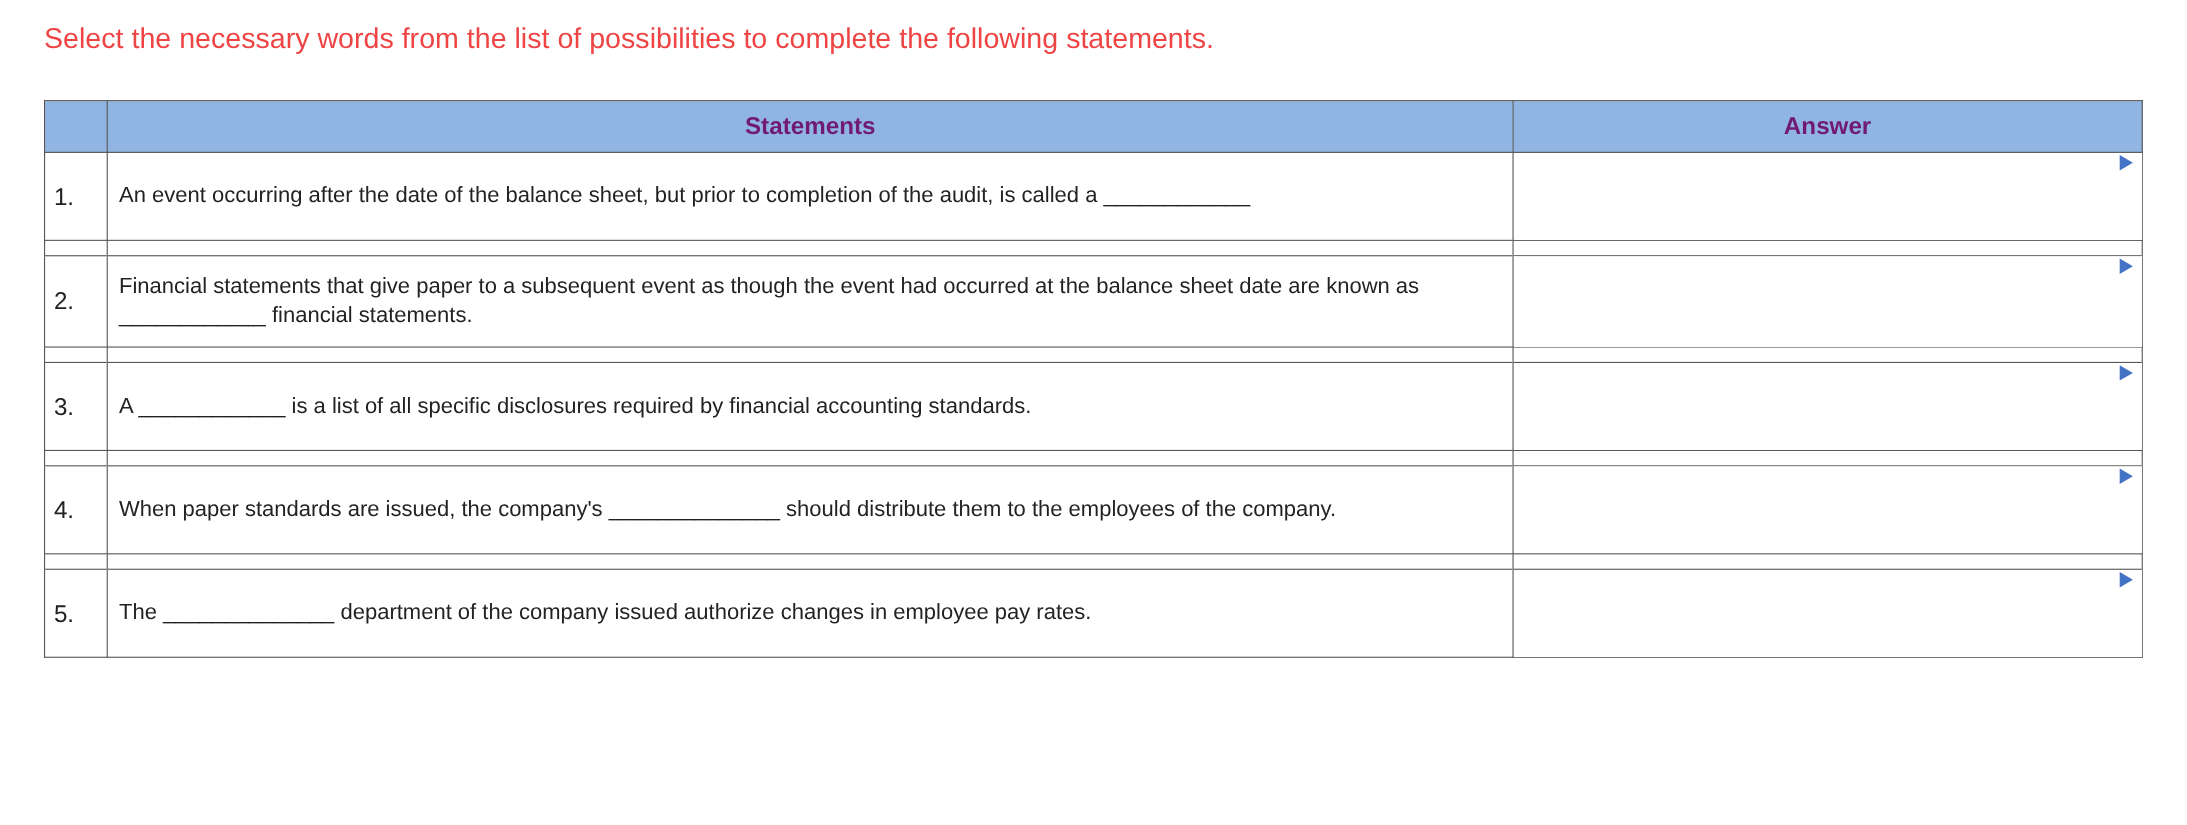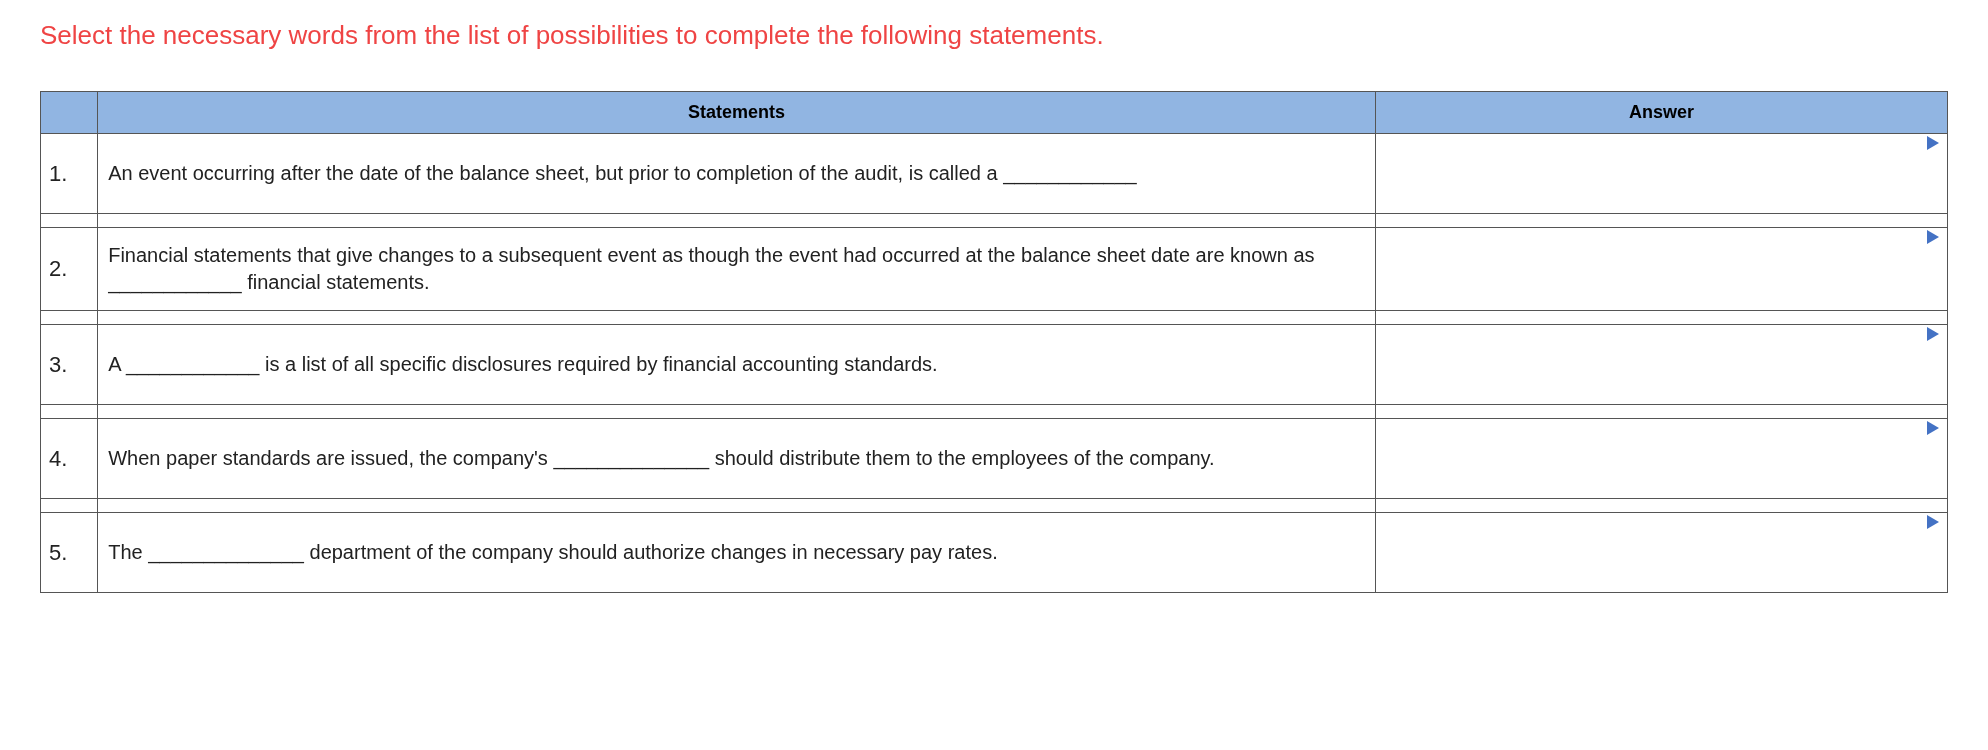--- a/index.html
+++ b/index.html
@@ -27,23 +27,23 @@
     border-collapse: collapse;
     table-layout: fixed;
   }
   col.col-num { width: 3%; }
   col.col-statement { width: 67%; }
   col.col-answer { width: 30%; }
   th {
     background: #91b5e2;
     border: 1px solid #555;
     padding: 10px 8px;
-    font-size: 18px;
+    font-size: 22px;
     font-weight: 700;
-    color: #000000;
+    color: #701a75;
     text-align: center;
   }
   th.corner {
     background: #91b5e2;
     border: 1px solid #555;
   }
   td {
     border: 1px solid #555;
     padding: 14px 10px;
     vertical-align: middle;
@@ -119,21 +119,21 @@
           <div class="answer-dropdown"></div>
         </td>
       </tr>
       <tr class="spacer-row">
         <td></td>
           <td></td>
           <td class="spacer-answer"></td>
       </tr>
       <tr>
         <td class="num-cell">2.</td>
-        <td class="statement-cell">Financial statements that give changes to a subsequent event as though the event had occurred at the balance sheet date are known as ____________ financial statements.</td>
+        <td class="statement-cell">Financial statements that give paper to a subsequent event as though the event had occurred at the balance sheet date are known as ____________ financial statements.</td>
         <td class="answer-cell">
           <div class="answer-dropdown"></div>
         </td>
       </tr>
       <tr class="spacer-row">
         <td></td>
           <td></td>
           <td class="spacer-answer"></td>
       </tr>
       <tr>
@@ -155,20 +155,20 @@
           <div class="answer-dropdown"></div>
         </td>
       </tr>
       <tr class="spacer-row">
         <td></td>
           <td></td>
           <td class="spacer-answer"></td>
       </tr>
       <tr>
         <td class="num-cell">5.</td>
-        <td class="statement-cell">The ______________ department of the company should authorize changes in necessary pay rates.</td>
+        <td class="statement-cell">The ______________ department of the company issued authorize changes in employee pay rates.</td>
         <td class="answer-cell">
           <div class="answer-dropdown"></div>
         </td>
       </tr>
     </tbody>
   </table>
 </div>
 
 </body></html>

